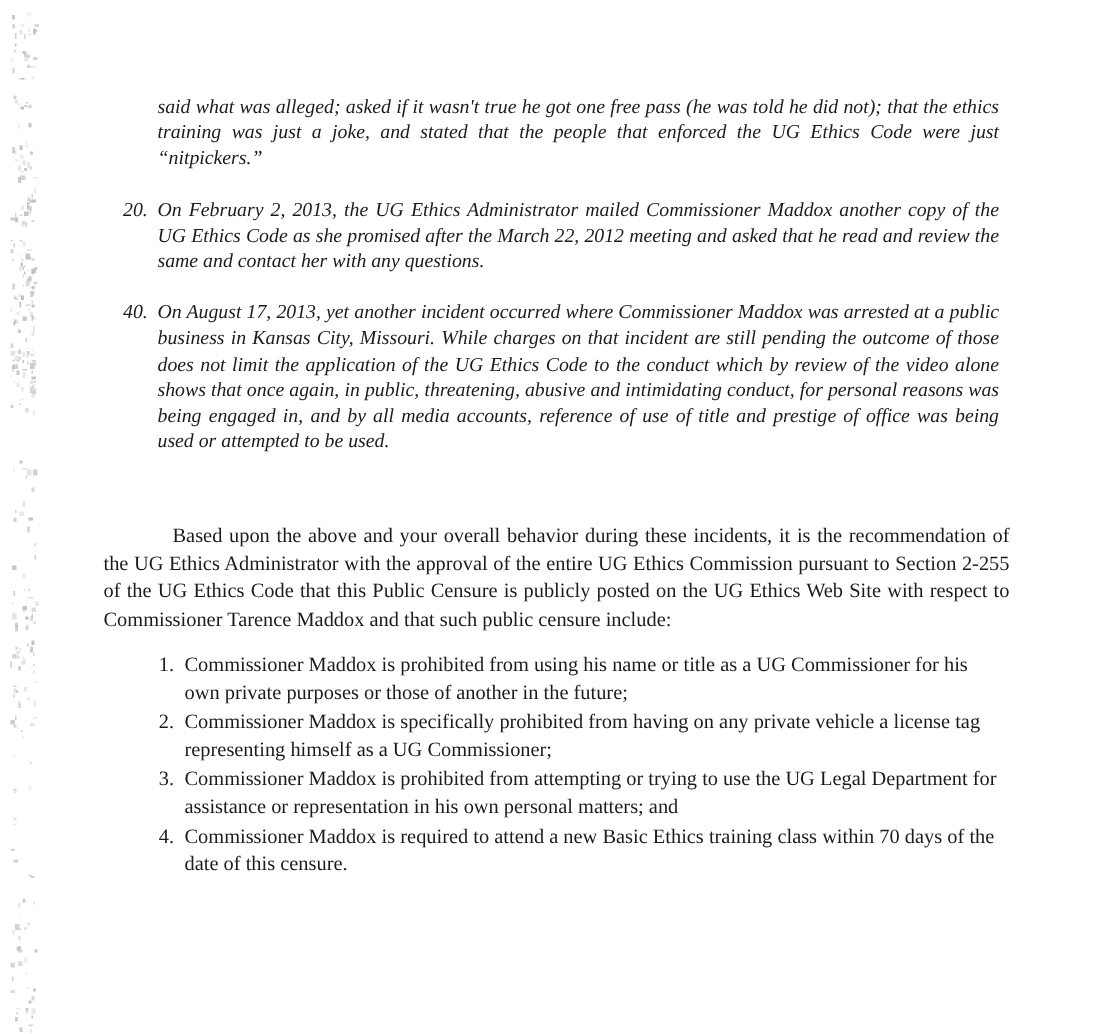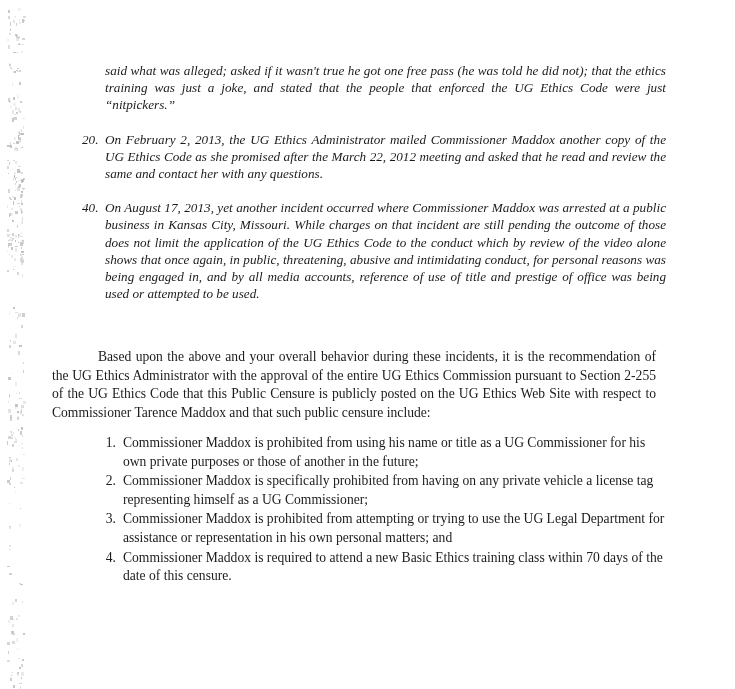--- a/index.html
+++ b/index.html
@@ -69,21 +69,21 @@
     text-align: left;
   }
   .num-item .txt {
     display: block;
     text-align: justify;
   }
 
   
   .block-body {
     position: absolute;
-    left: 52px;
+    left: 69px;
     top: 348px;
     width: 604px;
     font-size: 13.6px;
     line-height: 18.6px;
     text-align: justify;
     font-family: Liberation Serif, serif;
   }
   .block-body p {
     margin: 0;
     text-indent: 46px;

